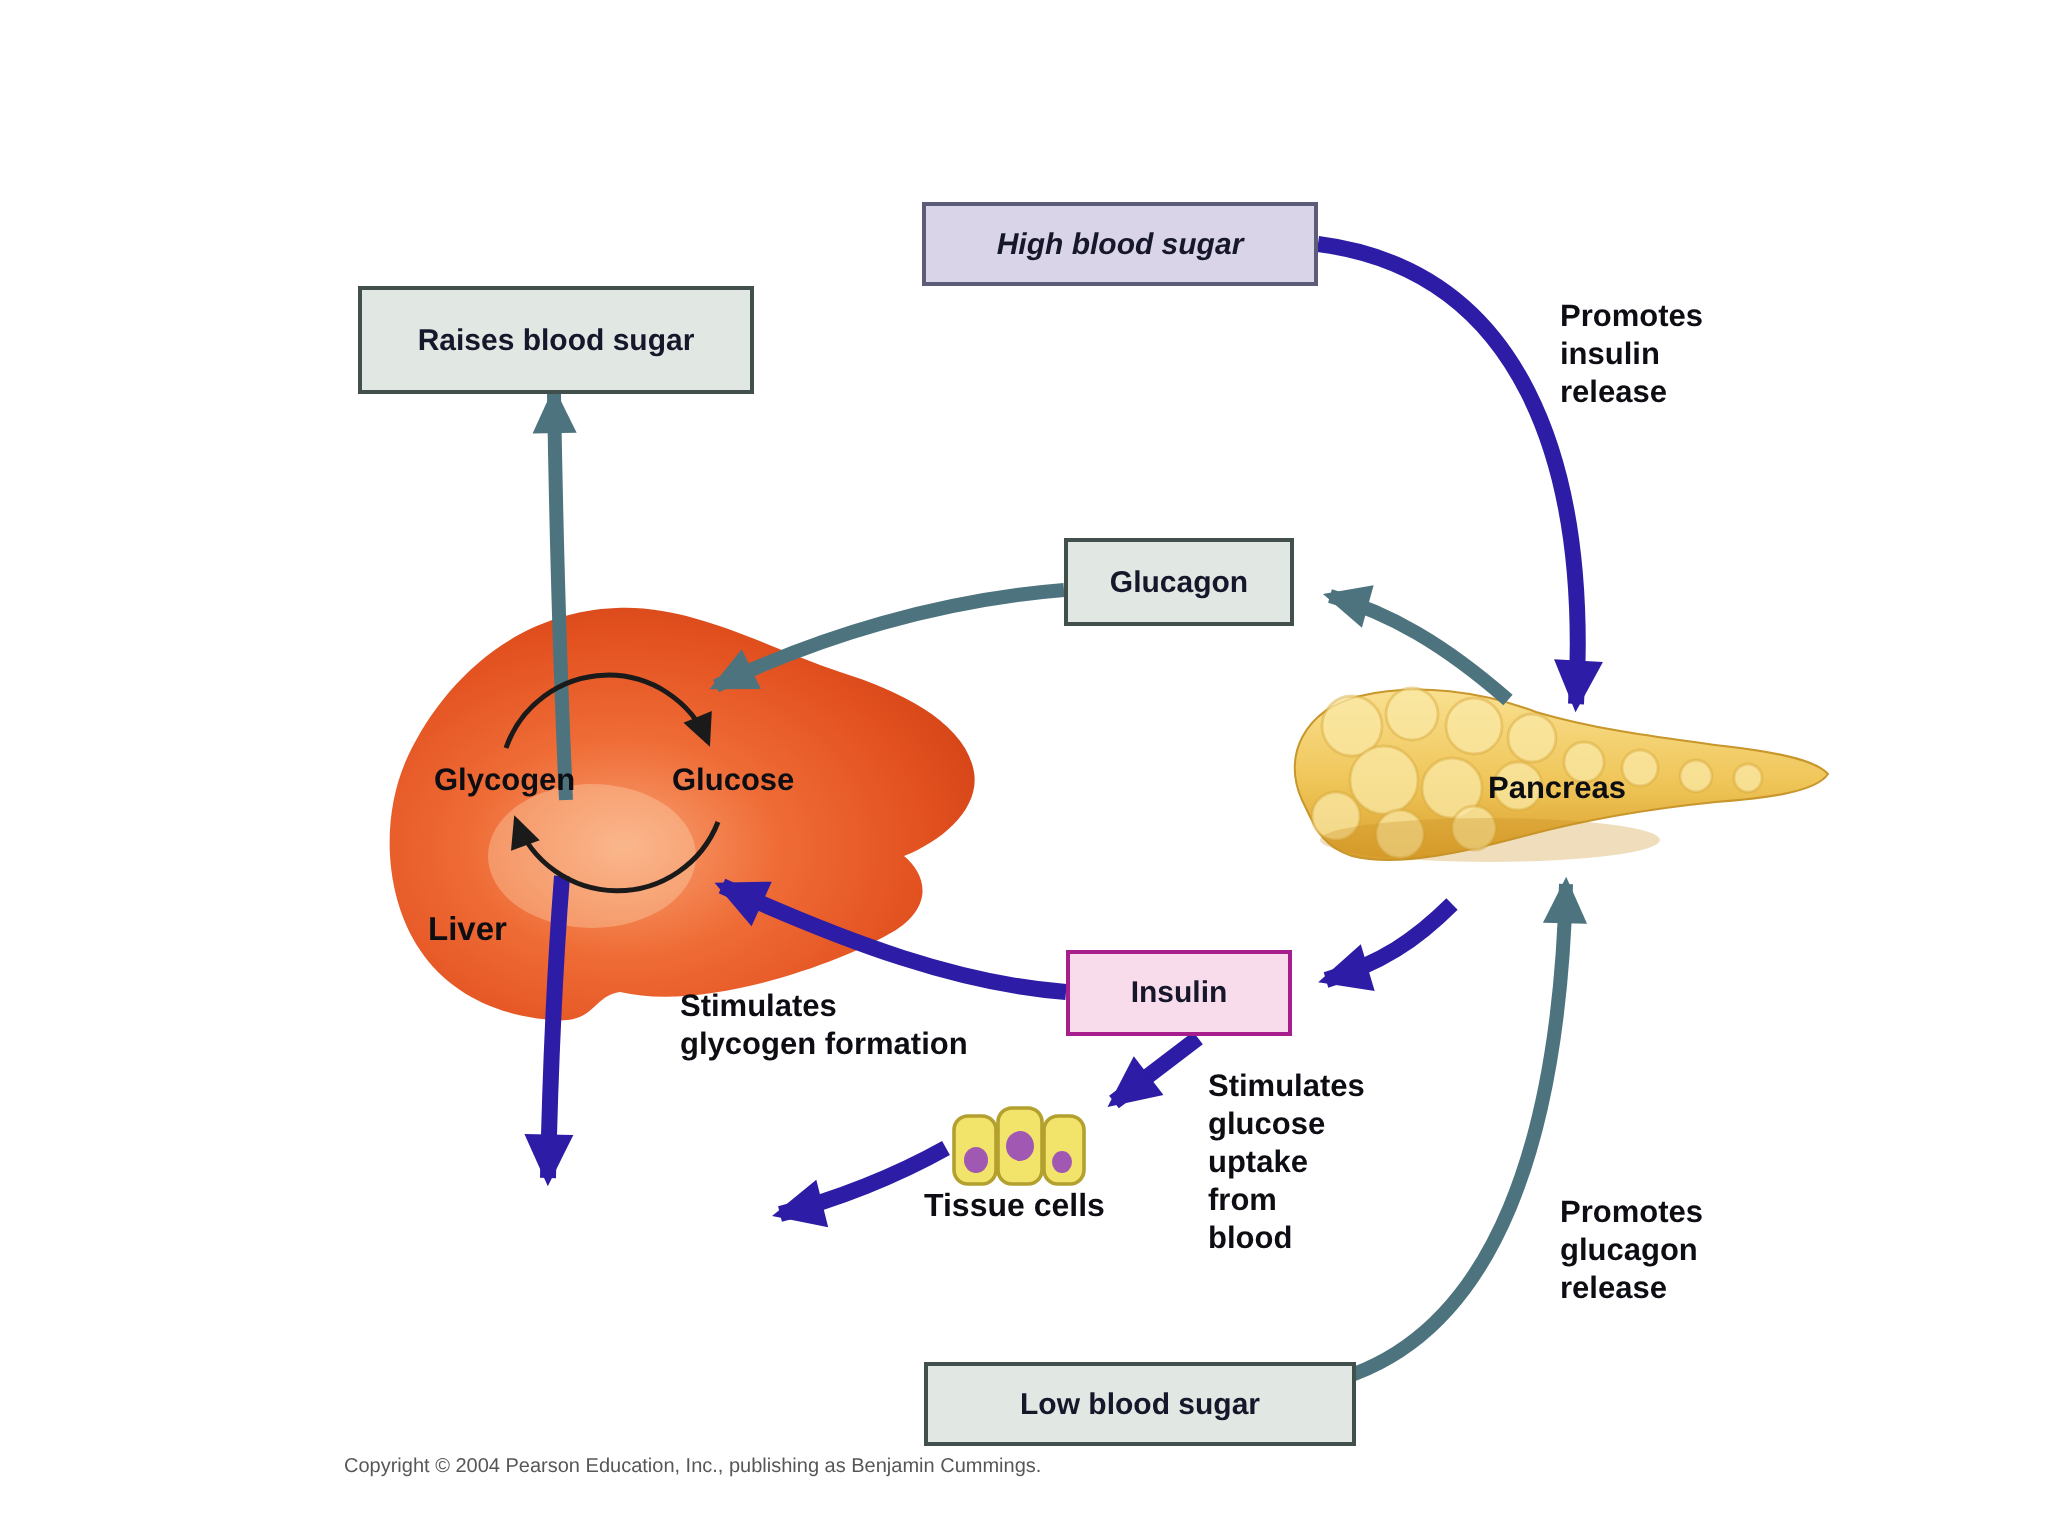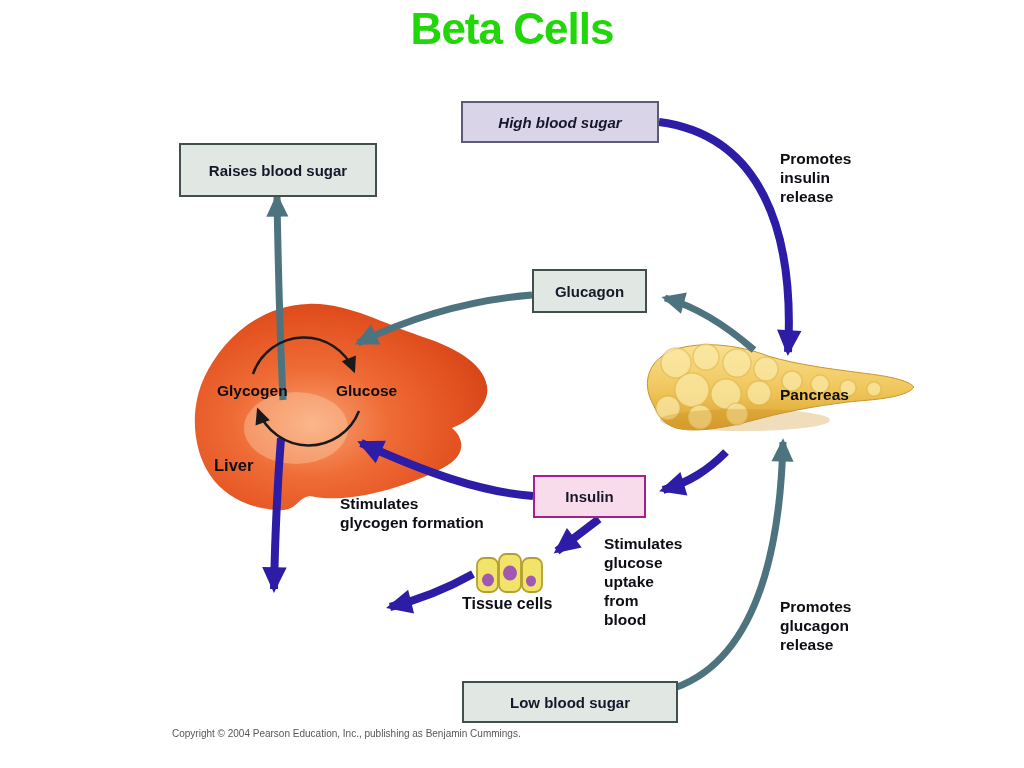--- a/index.html
+++ b/index.html
@@ -121,21 +121,20 @@
       <path d="M 599,519 L 557,551" marker-end="url(#ah-blue)"></path>
       <path d="M 473,574 C 448,588 418,600 390,607" marker-end="url(#ah-blue)"></path>
     </g>
 
     <g fill="none" stroke="#1a1a1a" stroke-width="2.5">
       <path d="M 253,374 A 54 54 0 0 1 354,371" marker-end="url(#ah-black)"></path>
       <path d="M 359,411 A 54 54 0 0 1 258,410" marker-end="url(#ah-black)"></path>
     </g>
   </svg>
 
-  <div class="page-title">Beta Cells</div>
 
   <div class="box box-lavender" style="left:461px;top:101px;width:198px;height:42px;">High blood sugar</div>
   <div class="box box-mint" style="left:179px;top:143px;width:198px;height:54px;">Raises blood sugar</div>
   <div class="box box-mint" style="left:532px;top:269px;width:115px;height:44px;">Glucagon</div>
   <div class="box box-pink" style="left:533px;top:475px;width:113px;height:43px;">Insulin</div>
   <div class="box box-mint" style="left:462px;top:681px;width:216px;height:42px;">Low blood sugar</div>
 
   <div class="lbl" style="left:340px;top:495px;">Stimulates
 glycogen formation</div>
   <div class="lbl" style="left:604px;top:535px;">Stimulates
@@ -146,18 +145,18 @@
   <div class="lbl" style="left:780px;top:150px;">Promotes
 insulin
 release</div>
   <div class="lbl" style="left:780px;top:598px;">Promotes
 glucagon
 release</div>
 
   <div class="lbl" style="left:217px;top:382px;">Glycogen</div>
   <div class="lbl" style="left:336px;top:382px;">Glucose</div>
   <div class="lbl" style="left:214px;top:455px;font-size:16.5px;">Liver</div>
-  <div class="lbl" style="left:744px;top:386px;margin-left:36px;">Pancreas</div>
+  <div class="lbl" style="left:744px;top:386px;">Pancreas</div>
   <div class="lbl" style="left:462px;top:594px;font-size:16px;">Tissue cells</div>
 
   <div class="copyright">Copyright © 2004 Pearson Education, Inc., publishing as Benjamin Cummings.</div>
 
 </div>
 
 </body></html>

